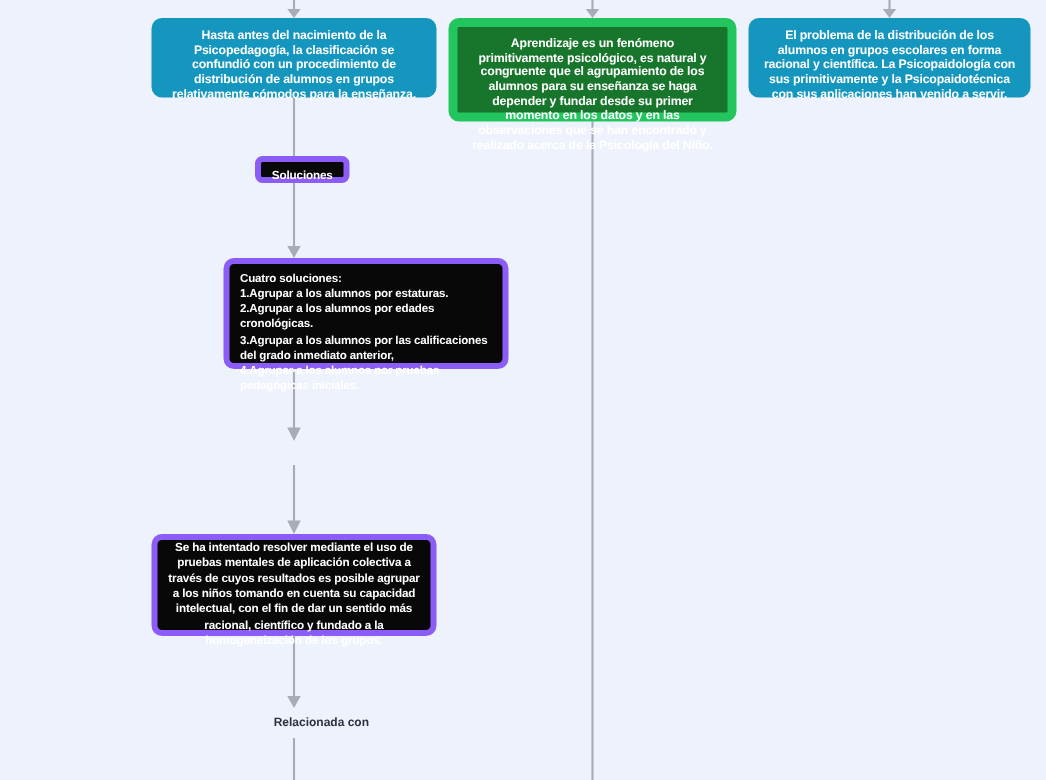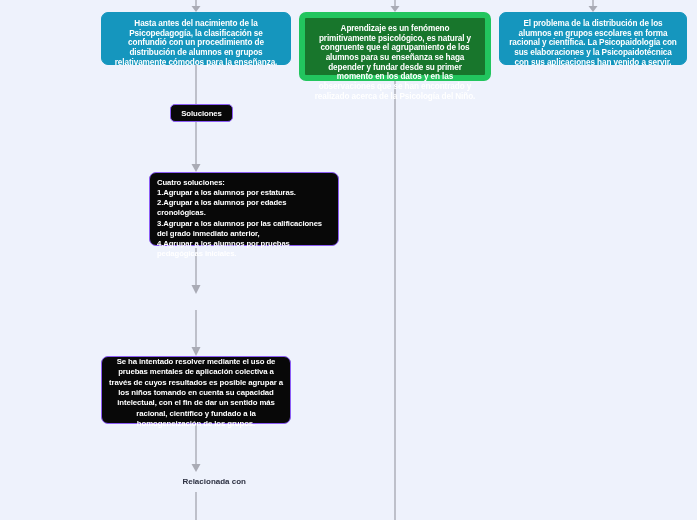--- a/index.html
+++ b/index.html
@@ -34,21 +34,21 @@
   .node-blue {
     background: #1596be;
     border: 1px solid #1596be;
   }
   .node-green {
     background: #18762c;
     border: 6px solid #22c55e;
   }
   .node-dark {
     background: #080808;
-    border: 1px solid #8b5cf6;
+    border: 4px solid #8b5cf6;
   }
   .node-left {
     text-align: left;
   }
   
   #node-blue-1 {
     left: 101px;
     top: 12px;
     width: 190px;
     height: 53px;
@@ -180,21 +180,21 @@
 
     <g>
       <line class="conn-line" x1="395" y1="81" x2="395" y2="520"></line>
     </g>
   </svg>
 
   <div class="node node-blue" id="node-blue-1">Hasta antes del nacimiento de la Psicopedagogía, la clasificación se confundió con un procedimiento de distribución de alumnos en grupos relativamente cómodos para la enseñanza.</div>
 
   <div class="node node-green" id="node-green-1">Aprendizaje es un fenómeno primitivamente psicológico, es natural y congruente que el agrupamiento de los alumnos para su enseñanza se haga depender y fundar desde su primer momento en los datos y en las observaciones que se han encontrado y realizado acerca de la Psicología del Niño.</div>
 
-  <div class="node node-blue" id="node-blue-2">El problema de la distribución de los alumnos en grupos escolares en forma racional y científica. La Psicopaidología con sus elaboraciones y la Psicopaidotécnica con sus aplicaciones han venido a servir.</div>
+  <div class="node node-blue" id="node-blue-2">El problema de la distribución de los alumnos en grupos escolares en forma racional y científica. La Psicopaidología con sus primitivamente y la Psicopaidotécnica con sus aplicaciones han venido a servir.</div>
 
   <div class="node node-dark" id="node-soluciones">Soluciones</div>
 
   <div class="node node-dark node-left" id="node-cuatro" style="white-space: pre-line; margin-left: 48px;">Cuatro soluciones:
 1.Agrupar a los alumnos por estaturas.
 2.Agrupar a los alumnos por edades cronológicas.
 3.Agrupar a los alumnos por las calificaciones del grado inmediato anterior,
 4.Agrupar a los alumnos por pruebas pedagógicas iniciales.</div>
 
   <div class="node node-dark" id="node-pruebas">Se ha intentado resolver mediante el uso de pruebas mentales de aplicación colectiva a través de cuyos resultados es posible agrupar a los niños tomando en cuenta su capacidad intelectual, con el fin de dar un sentido más racional, científico y fundado a la homogeneización de los grupos.</div>

